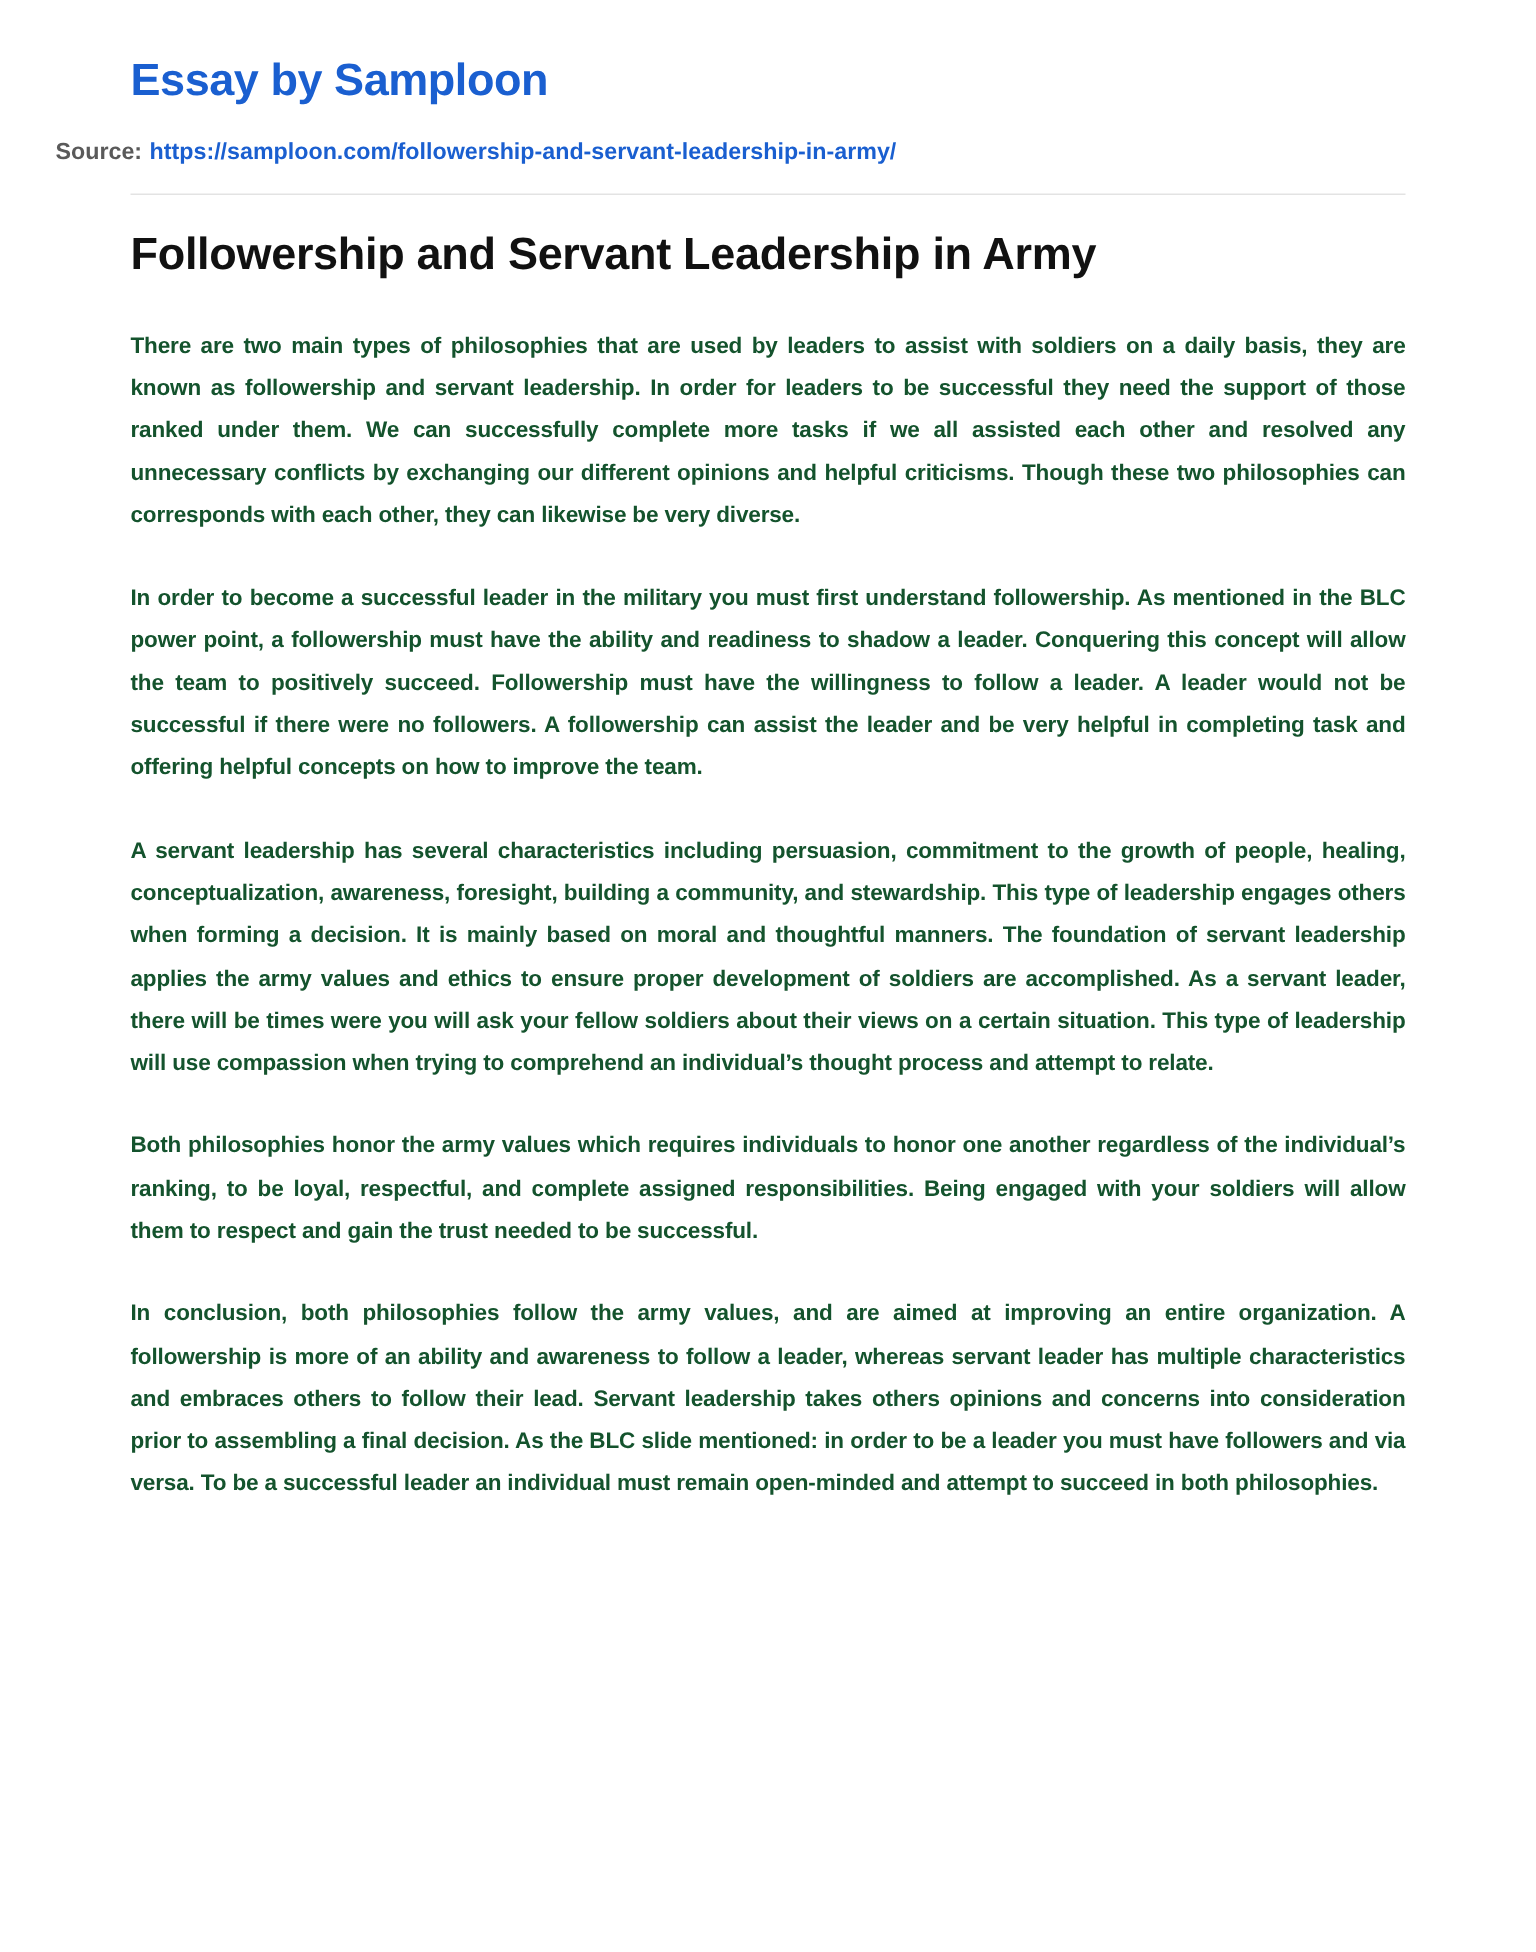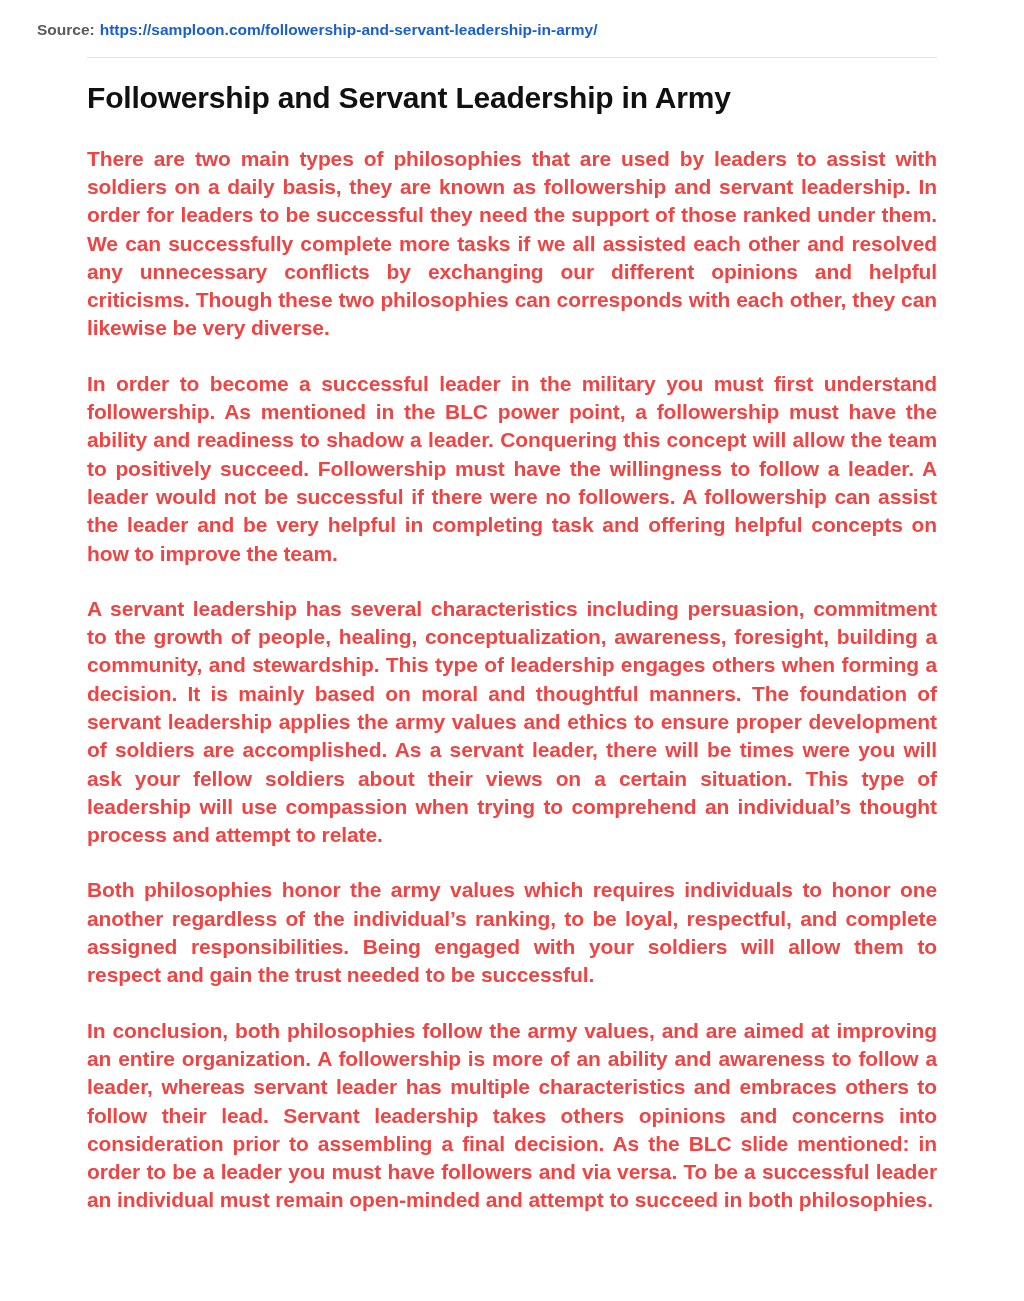--- a/index.html
+++ b/index.html
@@ -63,41 +63,42 @@
     line-height: 1.25;
   }
   .body-copy {
     padding: 0 87px 0 87px;
     width: 850px;
     box-sizing: content-box;
   }
   .body-copy p {
     margin: 0;
     padding: 0;
-    font-size: 21px;
+    font-size: 15px;
     font-weight: bold;
     line-height: 28.3px;
-    color: #ef4444;
+    color: #14532d;
     text-align: justify;
     text-justify: inter-word;
     letter-spacing: -0.1px;
   }
   .body-copy p + p {
     margin-top: 27px;
   }
   .body-copy p:first-child {
     margin-top: 28px;
   }
   
 </style>
 </head>
 <body>
 
 <div class="page">
 
+  <div class="brand">Essay by Samploon</div>
 
   <div class="source-line">
     <span class="source-label">Source:</span><a class="source-url" href="#">https://samploon.com/followership-and-servant-leadership-in-army/</a>
   </div>
 
   <hr class="divider">
 
   <h1 class="doc-title">Followership and Servant Leadership in Army</h1>
 
   <div class="body-copy">

